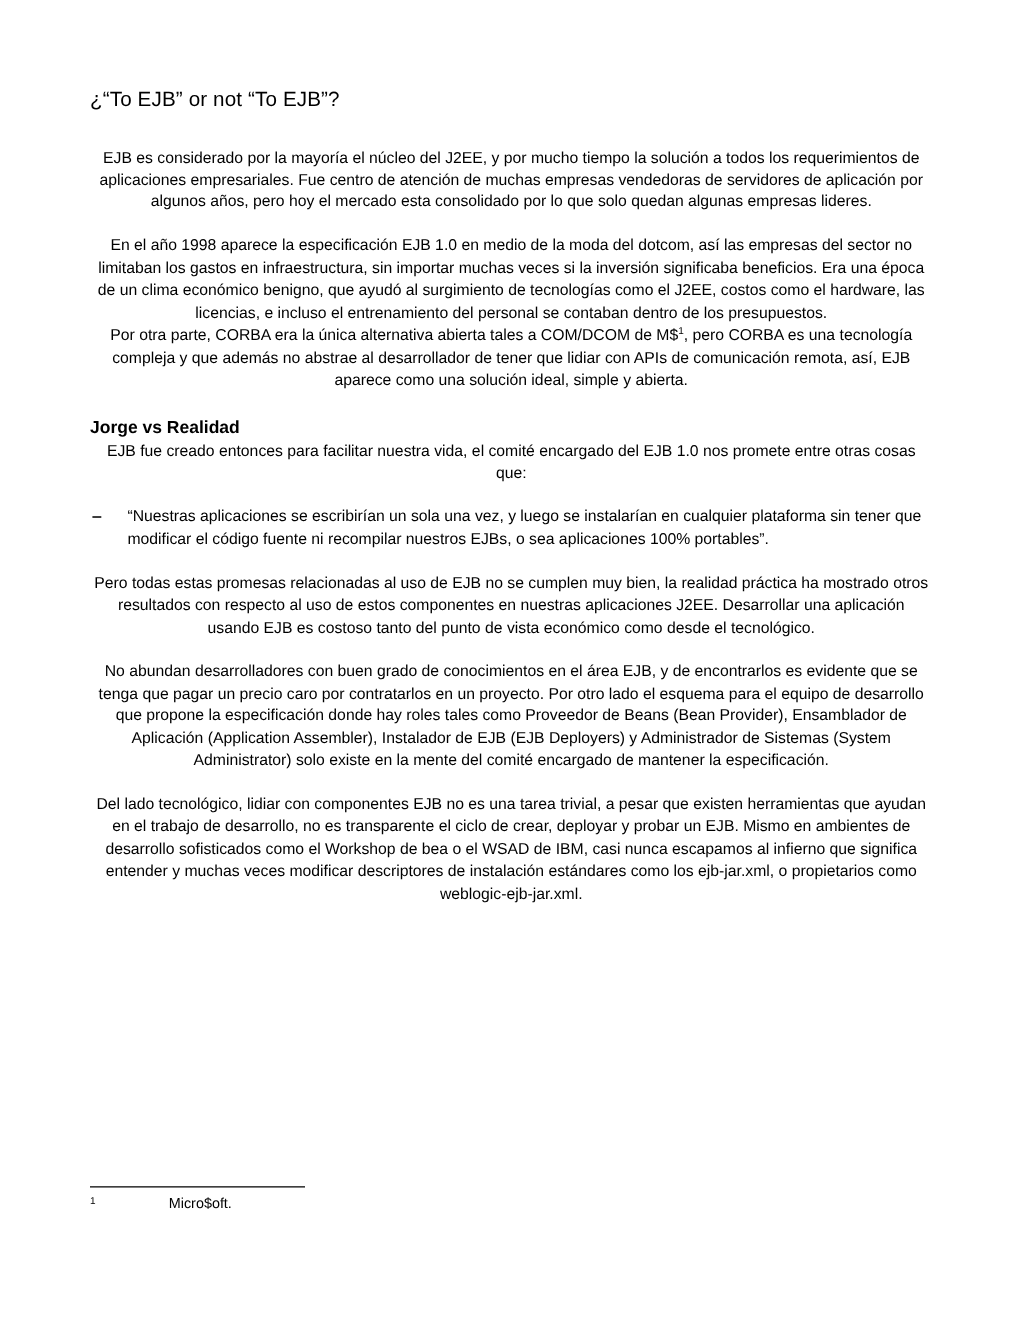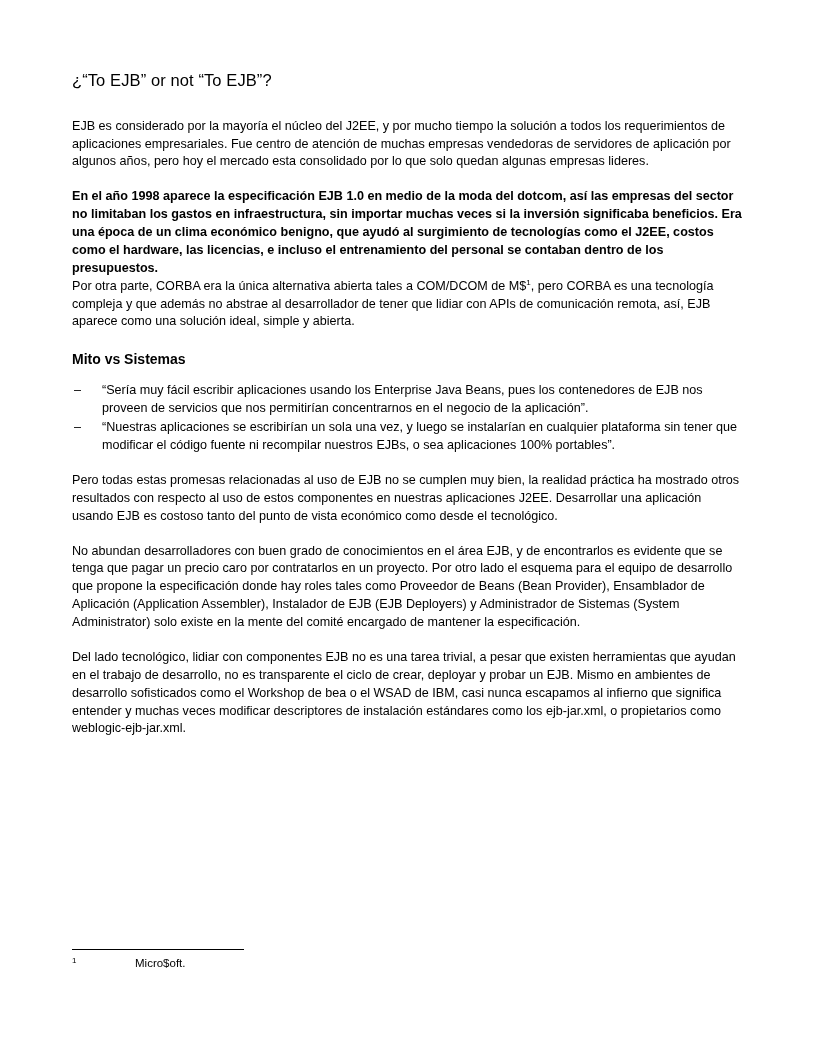--- a/index.html
+++ b/index.html
@@ -32,25 +32,24 @@
   }
   .meta-line {
     font-size: 12.6px;
     line-height: 1.35;
     margin: 0 0 21px 0;
   }
   p.body-par {
     font-size: 12.6px;
     line-height: 1.42;
     margin: 0 0 17px 0;
-    text-align: left;
+    text-align: center;
   }
   p.body-par.tight {
     margin-bottom: 0;
-    font-weight: bold;
   }
   .section-heading {
     font-size: 14px;
     font-weight: bold;
     line-height: 1.3;
     margin: 19px 0 2px 0;
   }
   ul.dash-list {
     list-style: none;
     margin: 14px 0 17px 0;
@@ -116,25 +115,26 @@
     <h1 class="doc-title">¿“To EJB” or not “To EJB”?</h1>
 
 
 
     <p class="body-par">EJB es considerado por la mayoría el núcleo del J2EE, y por mucho tiempo la solución a todos los requerimientos de aplicaciones empresariales. Fue centro de atención de muchas empresas vendedoras de servidores de aplicación por algunos años, pero hoy el mercado esta consolidado por lo que solo quedan algunas empresas lideres.</p>
 
     <p class="body-par tight">En el año 1998 aparece la especificación EJB 1.0 en medio de la moda del dotcom, así las empresas del sector no limitaban los gastos en infraestructura, sin importar muchas veces si la inversión significaba beneficios. Era una época de un clima económico benigno, que ayudó al surgimiento de tecnologías como el J2EE, costos como el hardware, las licencias, e incluso el entrenamiento del personal se contaban dentro de los presupuestos.</p>
 
     <p class="body-par"><span>Por otra parte, CORBA era la única alternativa abierta tales a COM/DCOM de M$</span><sup class="fn-ref">1</sup><span>, pero CORBA es una tecnología compleja y que además no abstrae al desarrollador de tener que lidiar con APIs de comunicación remota, así, EJB aparece como una solución ideal, simple y abierta.</span></p>
 
-    <h2 class="section-heading">Mito vs Sistemas</h2>
+    <h2 class="section-heading">Jorge vs Realidad</h2>
 
+    <p class="body-par">EJB fue creado entonces para facilitar nuestra vida, el comité encargado del EJB 1.0 nos promete entre otras cosas que:</p>
 
     <ul class="dash-list">
-      <li><span class="dash">–</span><span>“Sería muy fácil escribir aplicaciones usando los Enterprise Java Beans, pues los contenedores de EJB nos proveen de servicios que nos permitirían concentrarnos en el negocio de la aplicación”.</span></li>
+      <li><span class="dash">–</span></li>
       <li><span class="dash">–</span><span>“Nuestras aplicaciones se escribirían un sola una vez, y luego se instalarían en cualquier plataforma sin tener que modificar el código fuente ni recompilar nuestros EJBs, o sea aplicaciones 100% portables”.</span></li>
     </ul>
 
     <p class="body-par">Pero todas estas promesas relacionadas al uso de EJB no se cumplen muy bien, la realidad práctica ha mostrado otros resultados con respecto al uso de estos componentes en nuestras aplicaciones J2EE. Desarrollar una aplicación usando EJB es costoso tanto del punto de vista económico como desde el tecnológico.</p>
 
     <p class="body-par">No abundan desarrolladores con buen grado de conocimientos en el área EJB, y de encontrarlos es evidente que se tenga que  pagar un precio caro por contratarlos en un proyecto. Por otro lado el esquema para el equipo de desarrollo que propone la especificación donde hay roles tales como Proveedor de Beans (Bean Provider), Ensamblador de Aplicación (Application Assembler), Instalador de EJB (EJB Deployers) y Administrador de Sistemas (System Administrator) solo existe en la mente del comité encargado de mantener la especificación.</p>
 
     <p class="body-par">Del lado tecnológico, lidiar con componentes EJB no es una tarea trivial, a pesar que existen herramientas que ayudan en el trabajo de desarrollo, no es transparente el ciclo de crear, deployar y probar un EJB. Mismo en ambientes de desarrollo sofisticados como el Workshop de bea o el WSAD de IBM, casi nunca escapamos al infierno que significa entender y muchas veces modificar descriptores de instalación estándares como los ejb-jar.xml, o propietarios como weblogic-ejb-jar.xml.</p>
 
 

